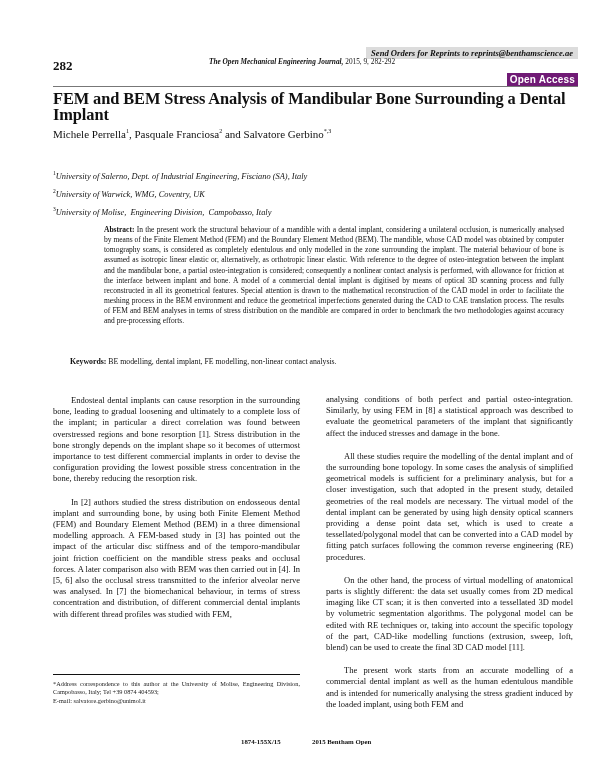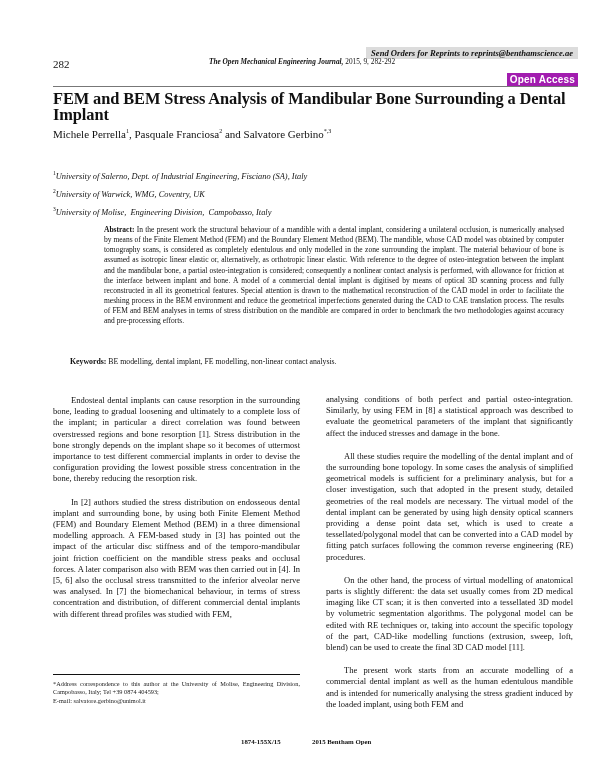--- a/index.html
+++ b/index.html
@@ -5,25 +5,25 @@
     html, body { margin: 0; padding: 0; background: #ffffff; }
     body {
       width: 600px; height: 776px; position: relative; overflow: hidden;
       font-family: "Liberation Serif", "DejaVu Serif", serif; color: #111;
     }
     .abs { position: absolute; }
     .reprints {
       right: 22px; top: 35px; font-size: 8.6px; font-style: italic; font-weight: bold;
       background: #dcdcdc; padding: 1px 5px; white-space: nowrap; margin-top: 12px;
     }
-    .pagenum { left: 53px; top: 58px; font-size: 11px; font-weight: normal; }
+    .pagenum { left: 53px; top: 58px; font-size: 13px; font-weight: bold; }
     .journal { left: 209px; top: 57px; font-size: 7.3px; white-space: nowrap; }
     .journal i { font-style: italic; font-weight: bold; }
     .oa {
-      right: 22px; top: 73px; background: #a21caf; color: #fff;
+      right: 22px; top: 73px; background: #701a75; color: #fff;
       font-family: "Liberation Sans", "DejaVu Sans", sans-serif; font-weight: bold;
       font-size: 10px; padding: 1px 3px; letter-spacing: 0.2px;
     }
     .hrule { left: 53px; right: 22px; top: 86px; height: 1px; background: #777; }
     .title {
       left: 53px; top: 91px; width: 530px; font-size: 16.4px; font-weight: bold;
       line-height: 16px; letter-spacing: -0.1px;
     }
     .authors { left: 53px; top: 128px; font-size: 11px; white-space: nowrap; }
     .authors sup { font-size: 6px; }

